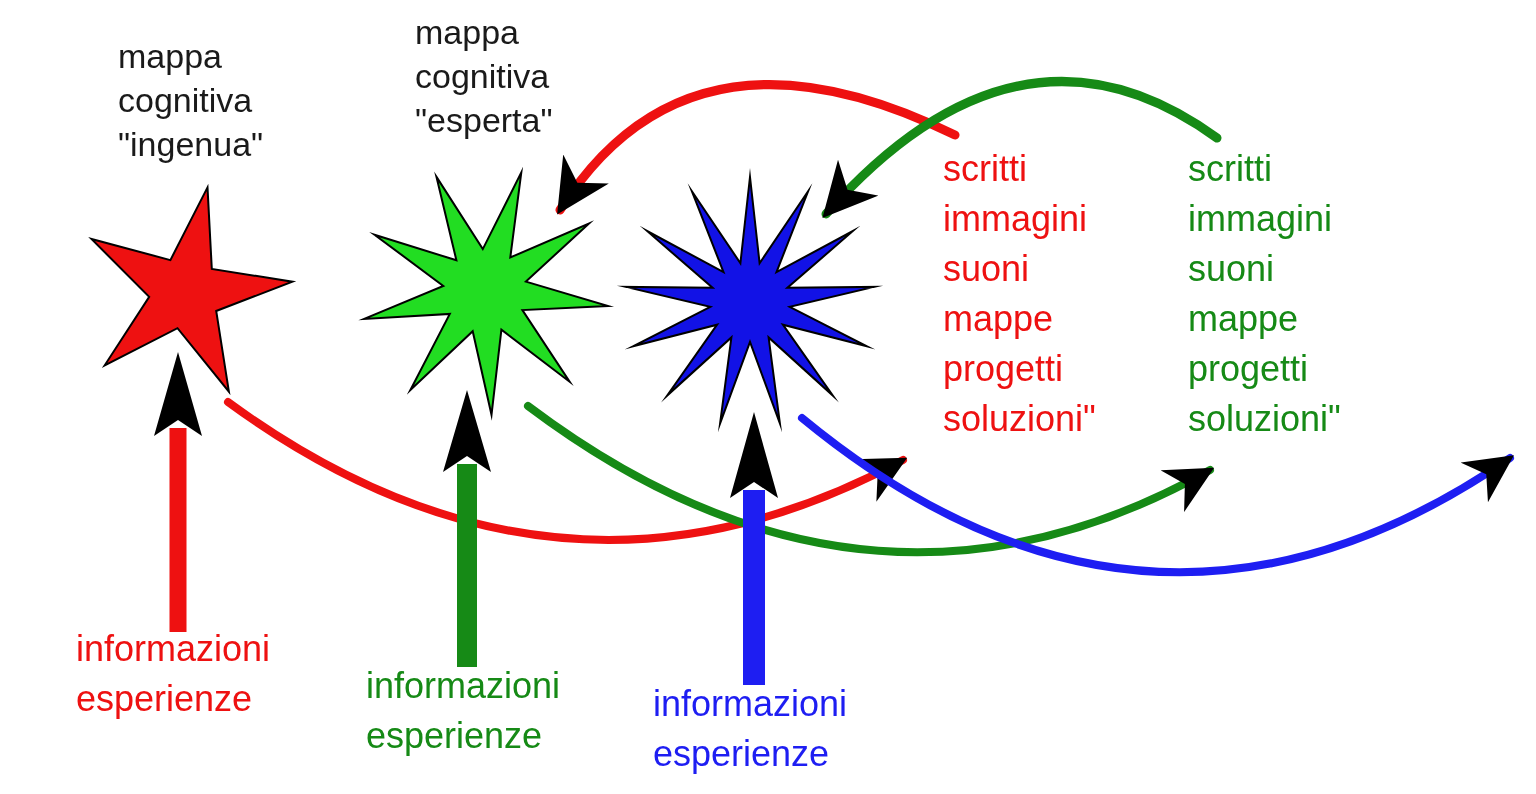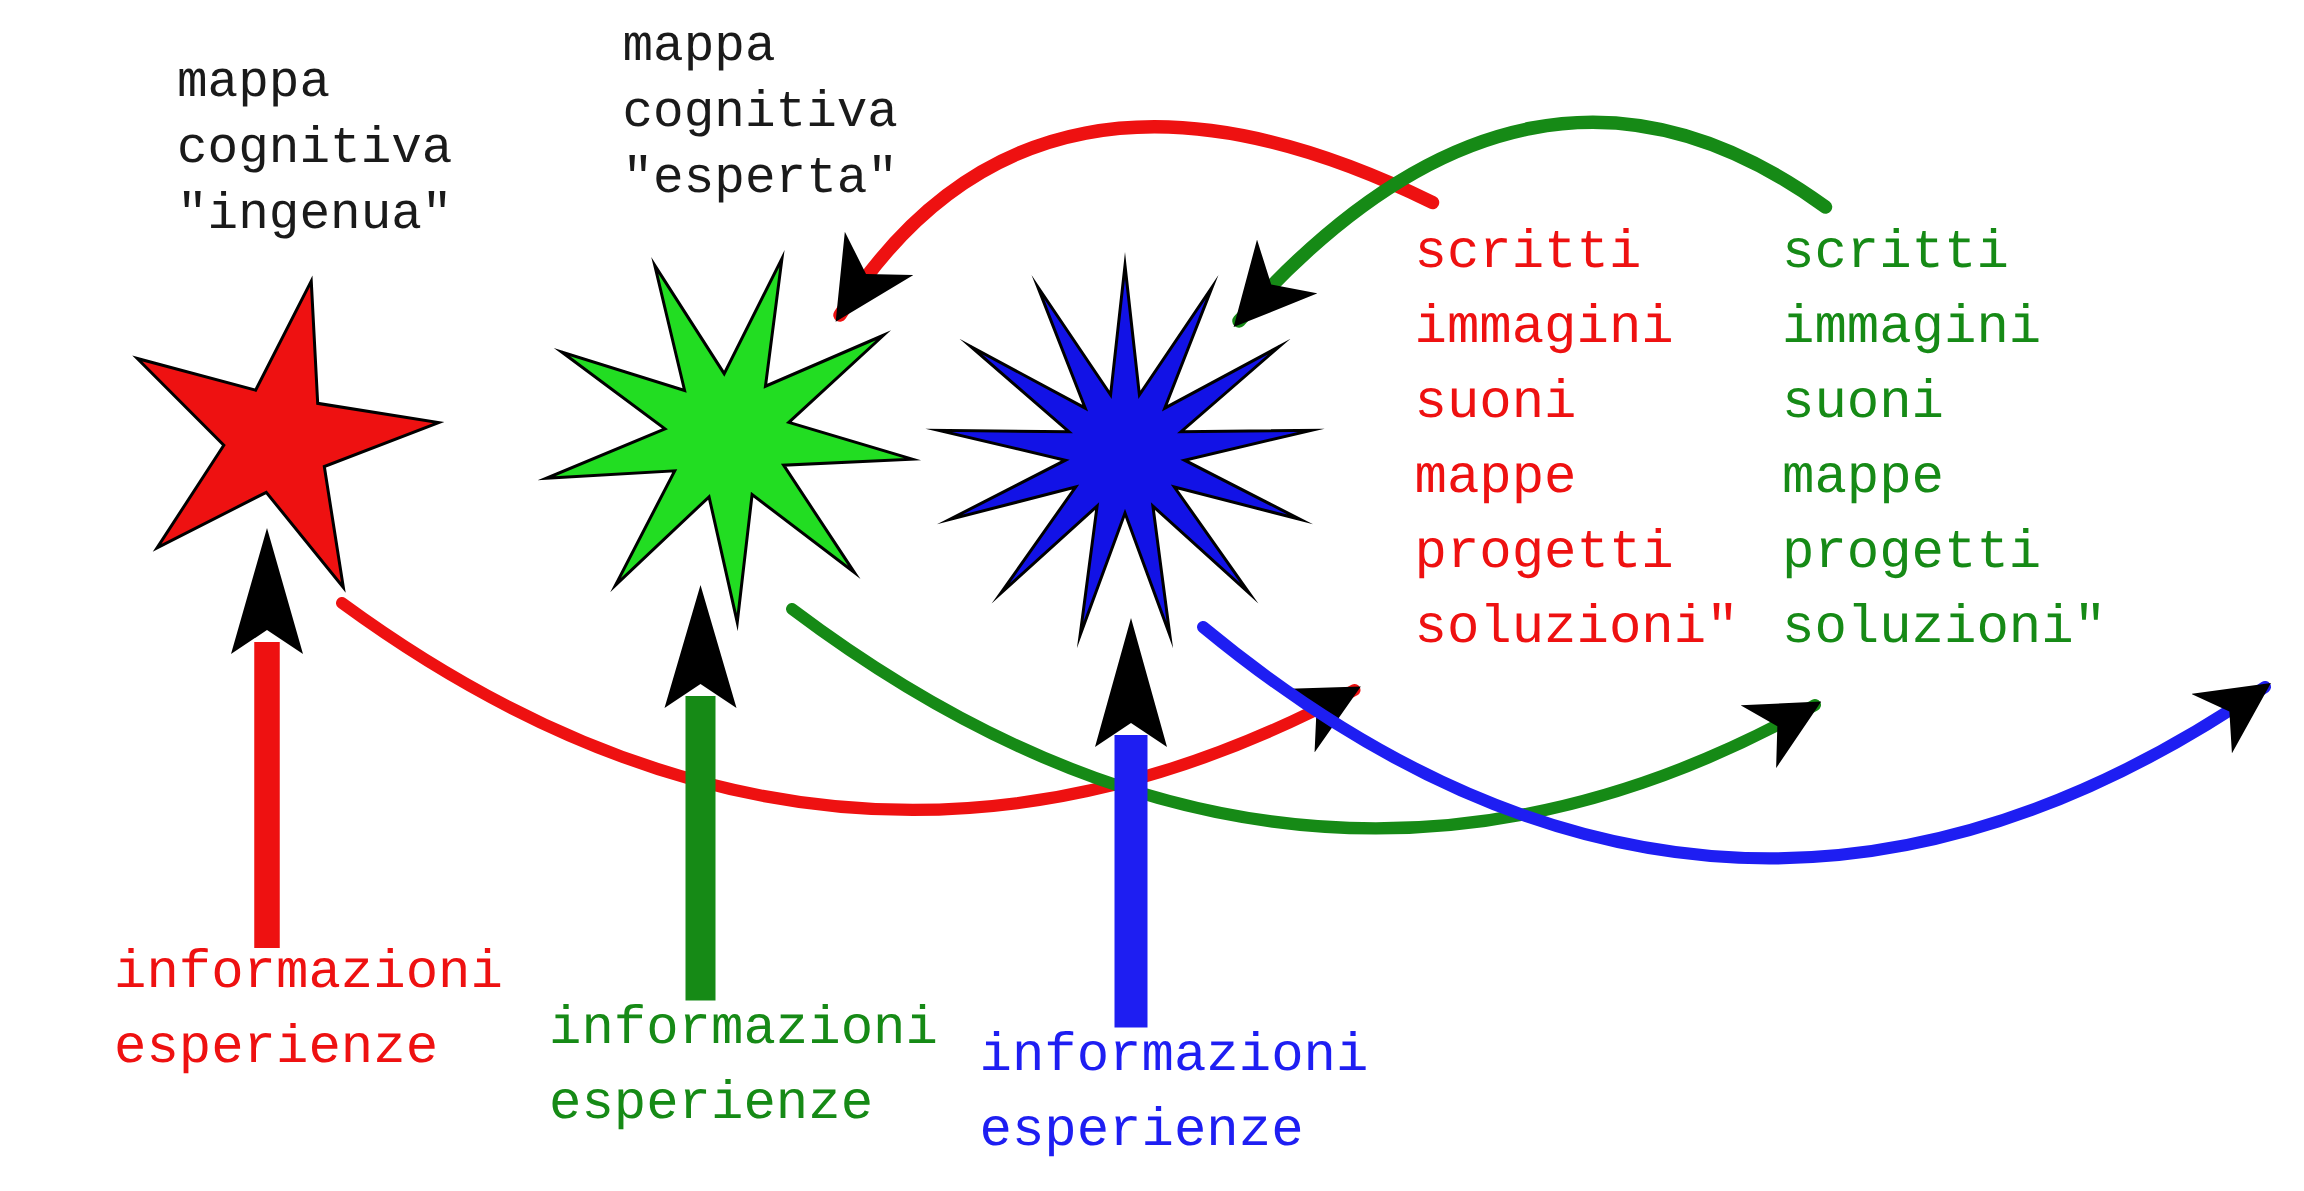--- a/index.html
+++ b/index.html
@@ -1,21 +1,21 @@
 <!DOCTYPE html>
 <html><head>
 <meta charset="utf-8">
 <style>
   html,body{margin:0;padding:0;background:#ffffff;}
   .stage{
     position:relative;
     width:1536px;height:794px;
     background:#ffffff;
     overflow:hidden;
-    font-family:Liberation Mono, monospace;
+    font-family:Liberation Sans, sans-serif;
   }
   .stage svg{position:absolute;left:0;top:0;}
   .lbl{position:absolute;white-space:nowrap;font-weight:normal;}
   .lbl div{pointer-events:none;}
   #lbl-naive  {left:118px; top:34px;  font-size:34px; line-height:44px;}
   #lbl-expert {left:415px; top:10px;  font-size:34px; line-height:44px;}
   #lbl-media-red   {left:943px;  top:144px; font-size:36px; line-height:50px;}
   #lbl-media-green {left:1188px; top:144px; font-size:36px; line-height:50px;}
   #lbl-input-red   {left:76px;  top:624px; font-size:36px; line-height:50px;}
   #lbl-input-green {left:366px; top:661px; font-size:36px; line-height:50px;}

